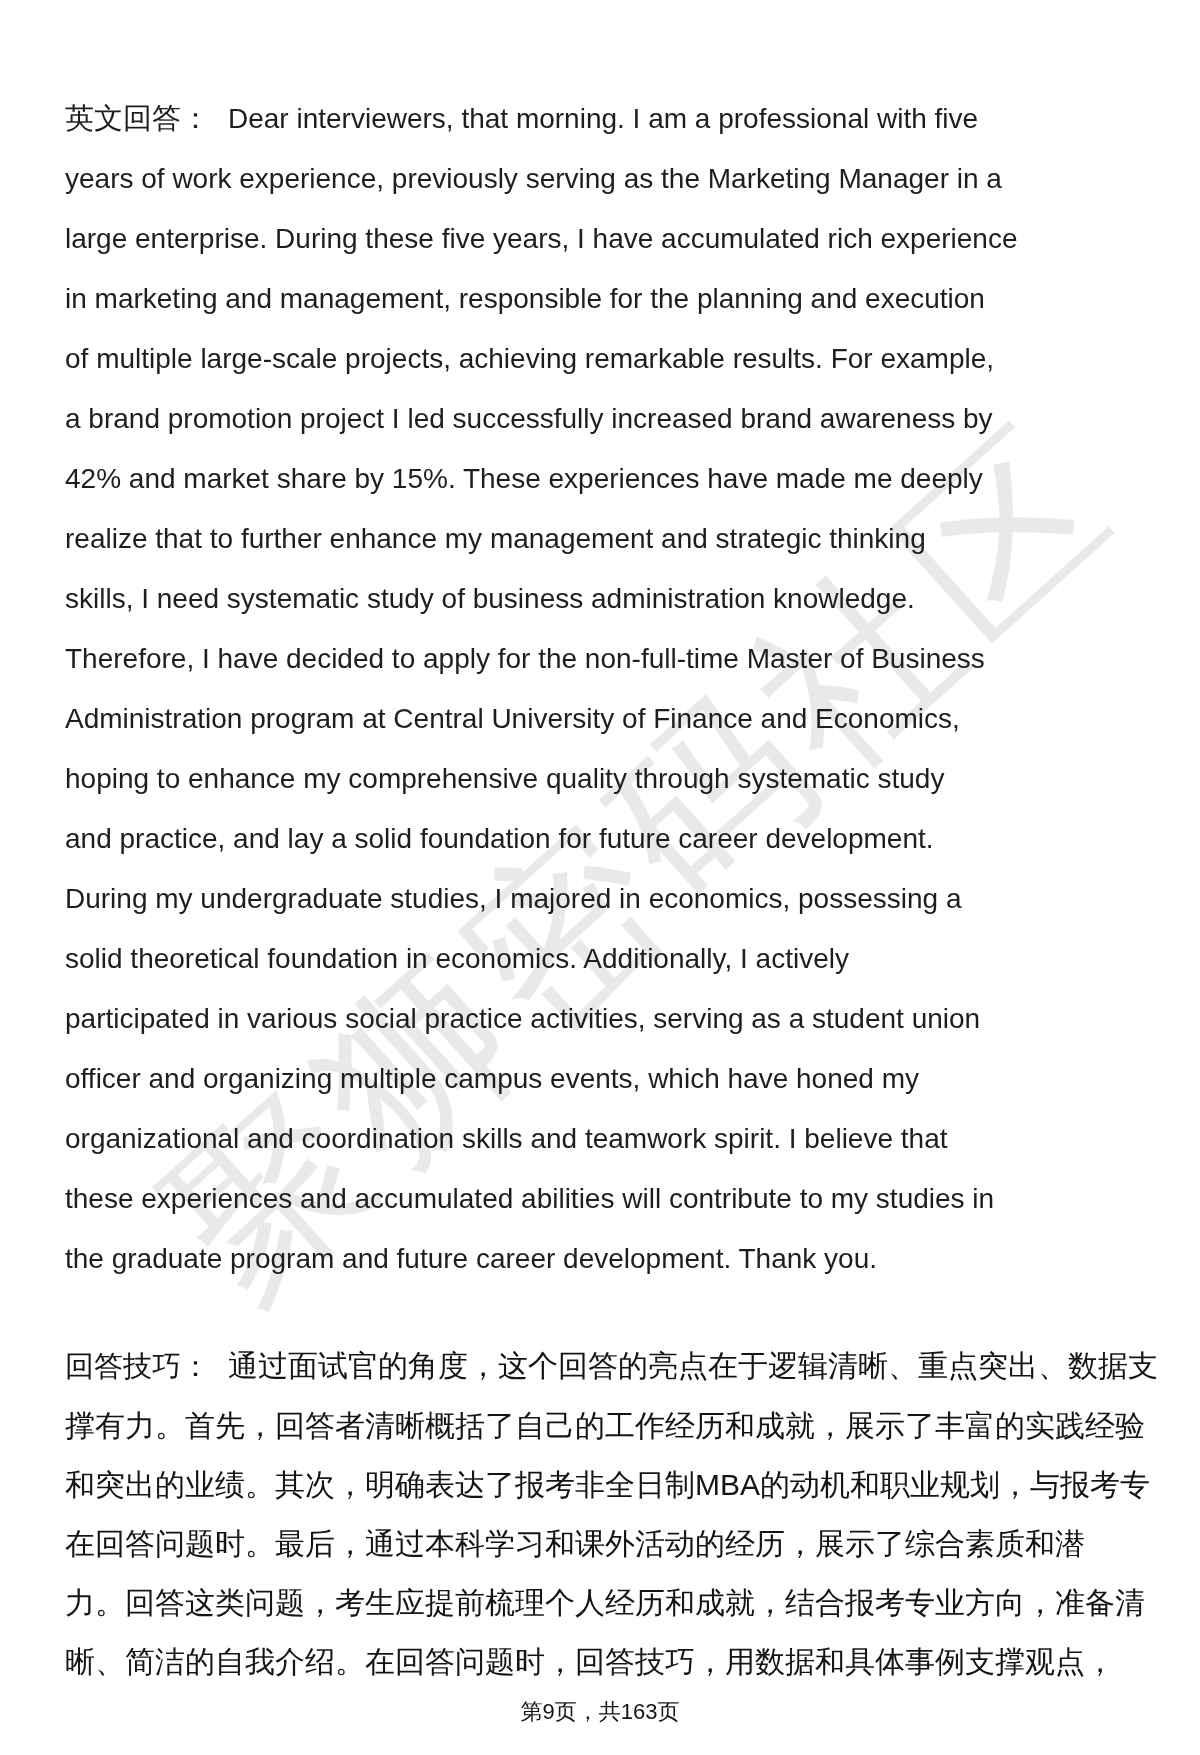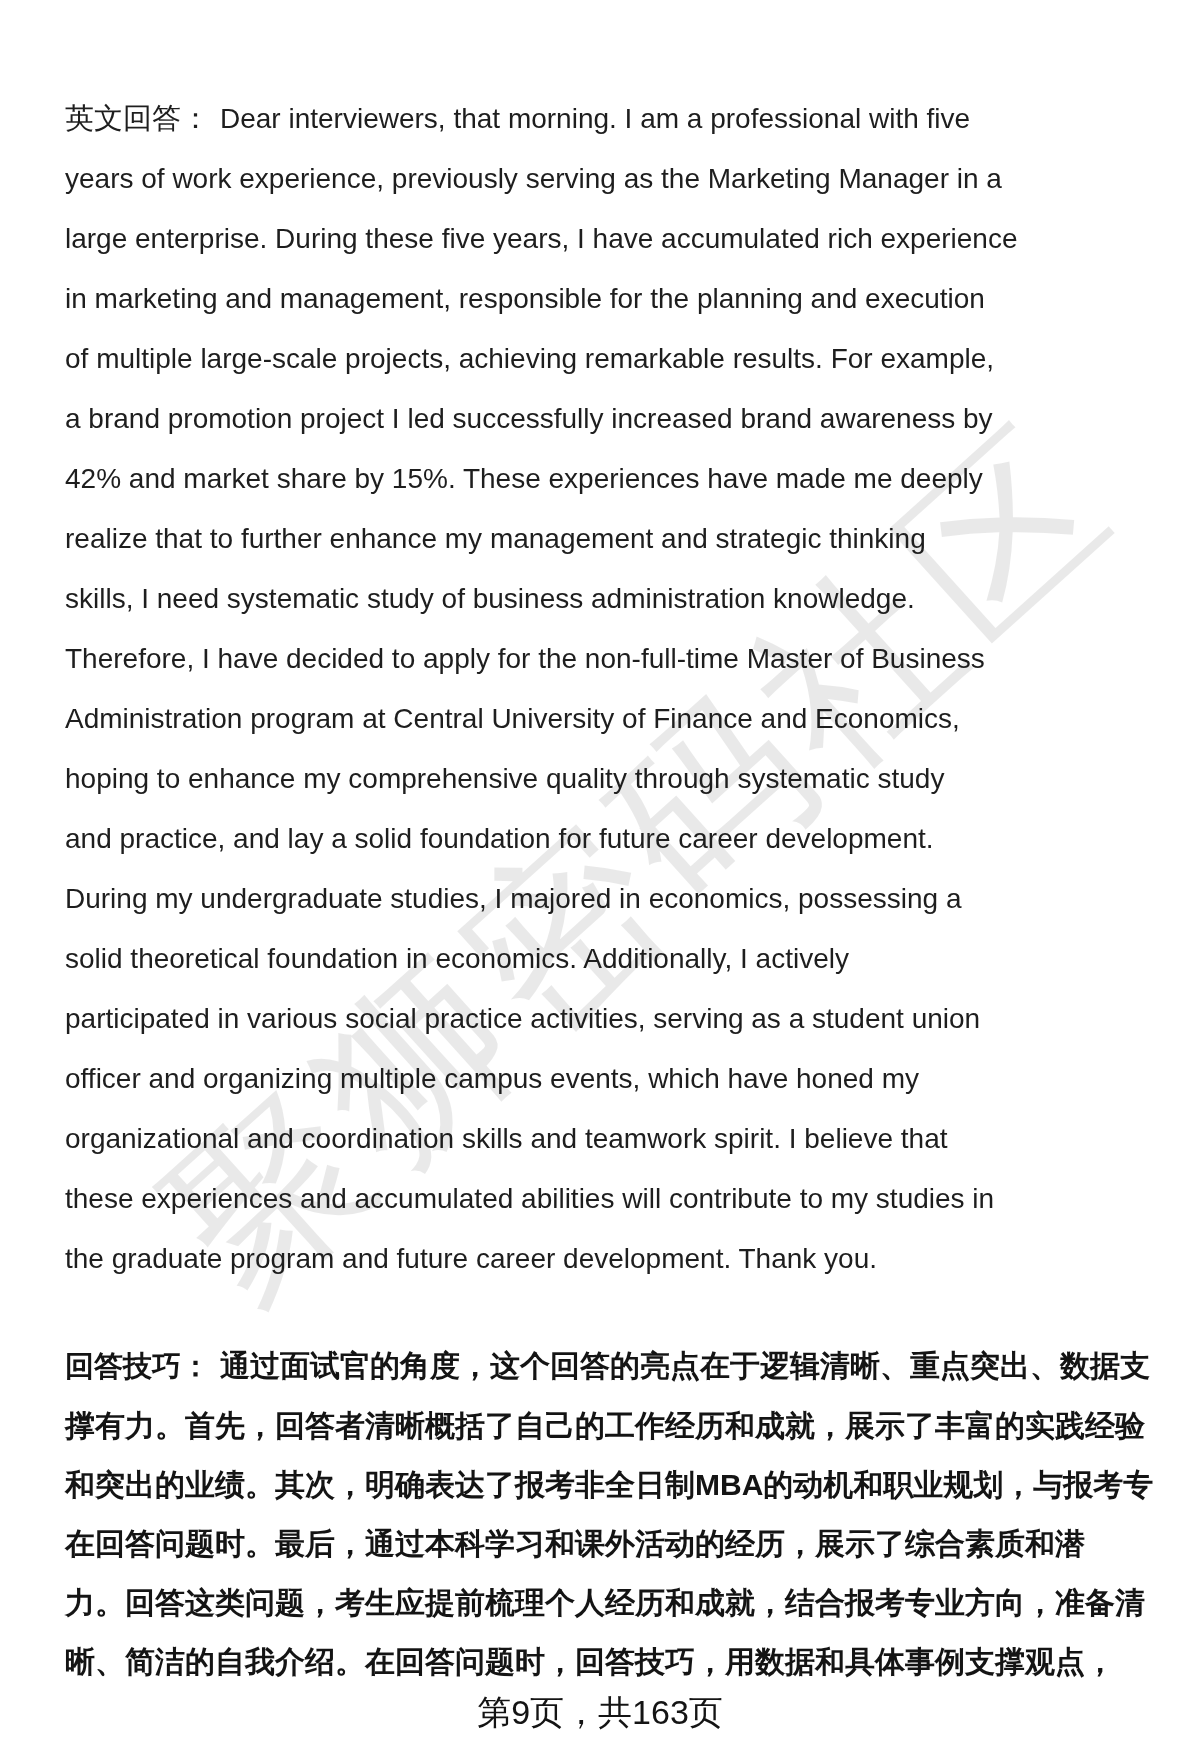--- a/index.html
+++ b/index.html
@@ -39,37 +39,36 @@
   .para-en {
     font-size: 28px;
     line-height: 60px;
     color: #1e1e1e;
   }
   .para-en .line {
     white-space: nowrap;
   }
   .para-label {
     display: inline-block;
-    margin-right: 10px;
+    margin-right: 18px;
     font-size: 29px;
   }
   .para-zh {
     margin-top: 47px;
     font-size: 30px;
     line-height: 59px;
     color: #141414;
-    font-weight: bold;
   }
   .para-zh .line {
     white-space: nowrap;
   }
   .footer {
     margin-top: 4px;
     text-align: center;
-    font-size: 34px;
+    font-size: 22px;
     line-height: 34px;
     color: #141414;
   }
 </style>
 </head>
 <body>
 
 <div class="page">
 
   <div class="watermark">聚狮密码社区</div>

